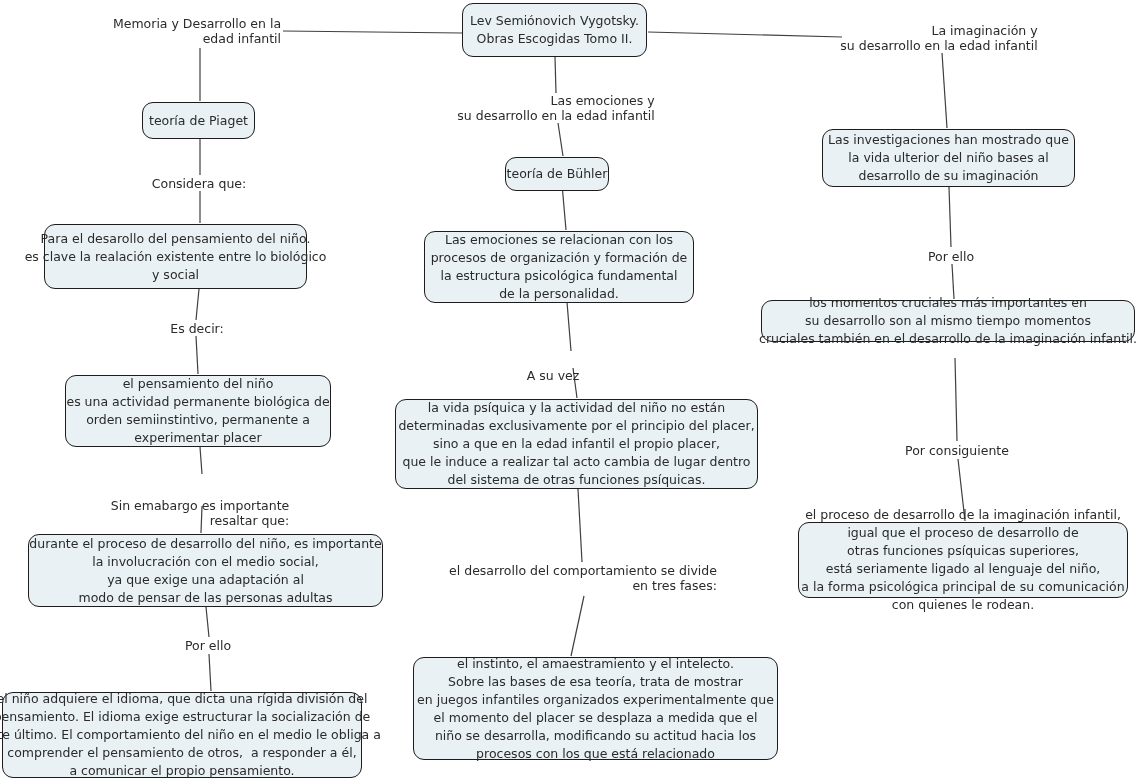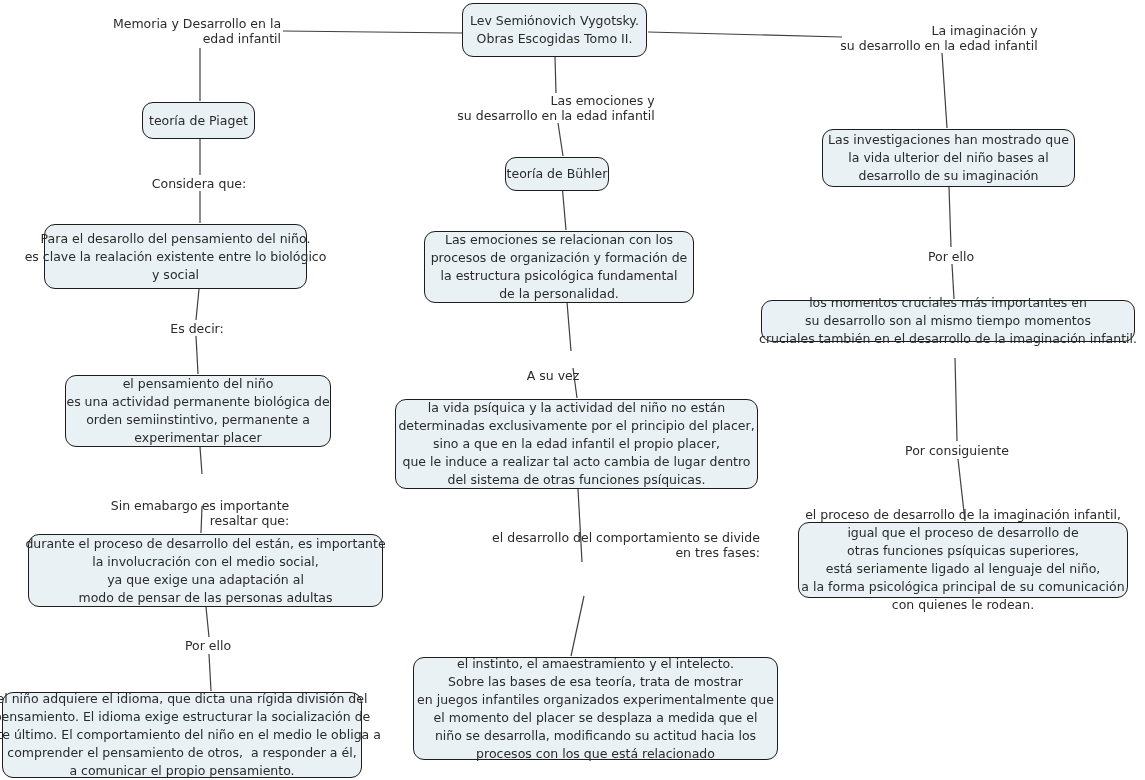--- a/index.html
+++ b/index.html
@@ -88,21 +88,21 @@
   <div class="node" style="left:44px; top:224px; width:263px; height:65px;">Para el desarollo del pensamiento del niño.
 es clave la realación existente entre lo biológico
 y social</div>
   <div class="label" style="left:197px; top:321px;">Es decir:</div>
   <div class="node" style="left:65px; top:375px; width:266px; height:72px;">el pensamiento del niño
 es una actividad permanente biológica de
 orden semiinstintivo, permanente a
 experimentar placer</div>
   <div class="label" style="left:200px; top:498px;">Sin emabargo es importante
 resaltar que:</div>
-  <div class="node" style="left:28px; top:534px; width:355px; height:73px;">durante el proceso de desarrollo del están, es importante
+  <div class="node" style="left:28px; top:534px; width:355px; height:73px;">durante el proceso de desarrollo del niño, es importante
 la involucración con el medio social,
 ya que exige una adaptación al
 modo de pensar de las personas adultas</div>
   <div class="label" style="left:208px; top:638px;">Por ello</div>
   <div class="node" style="left:2px; top:692px; width:360px; height:86px;">el niño adquiere el idioma, que dicta una rígida división del
 pensamiento. El idioma exige estructurar la socialización de
 este último. El comportamiento del niño en el medio le obliga a
 comprender el pensamiento de otros,  a responder a él,
 a comunicar el propio pensamiento.</div>
 
@@ -112,21 +112,21 @@
   <div class="node" style="left:424px; top:231px; width:270px; height:72px;">Las emociones se relacionan con los
 procesos de organización y formación de
 la estructura psicológica fundamental
 de la personalidad.</div>
   <div class="label" style="left:553px; top:352px;margin-top:16px;">A su vez</div>
   <div class="node" style="left:395px; top:399px; width:363px; height:90px;">la vida psíquica y la actividad del niño no están
 determinadas exclusivamente por el principio del placer,
 sino a que en la edad infantil el propio placer,
 que le induce a realizar tal acto cambia de lugar dentro
 del sistema de otras funciones psíquicas.</div>
-  <div class="label" style="left:583px; top:530px;margin-left:43px;">el desarrollo del comportamiento se divide
+  <div class="label" style="left:583px; top:563px;">el desarrollo del comportamiento se divide
 en tres fases:</div>
   <div class="node" style="left:413px; top:657px; width:365px; height:103px;">el instinto, el amaestramiento y el intelecto.
 Sobre las bases de esa teoría, trata de mostrar
 en juegos infantiles organizados experimentalmente que
 el momento del placer se desplaza a medida que el
 niño se desarrolla, modificando su actitud hacia los
 procesos con los que está relacionado</div>
 
   <div class="label" style="left:939px; top:23px;">La imaginación y
 su desarrollo en la edad infantil</div>

